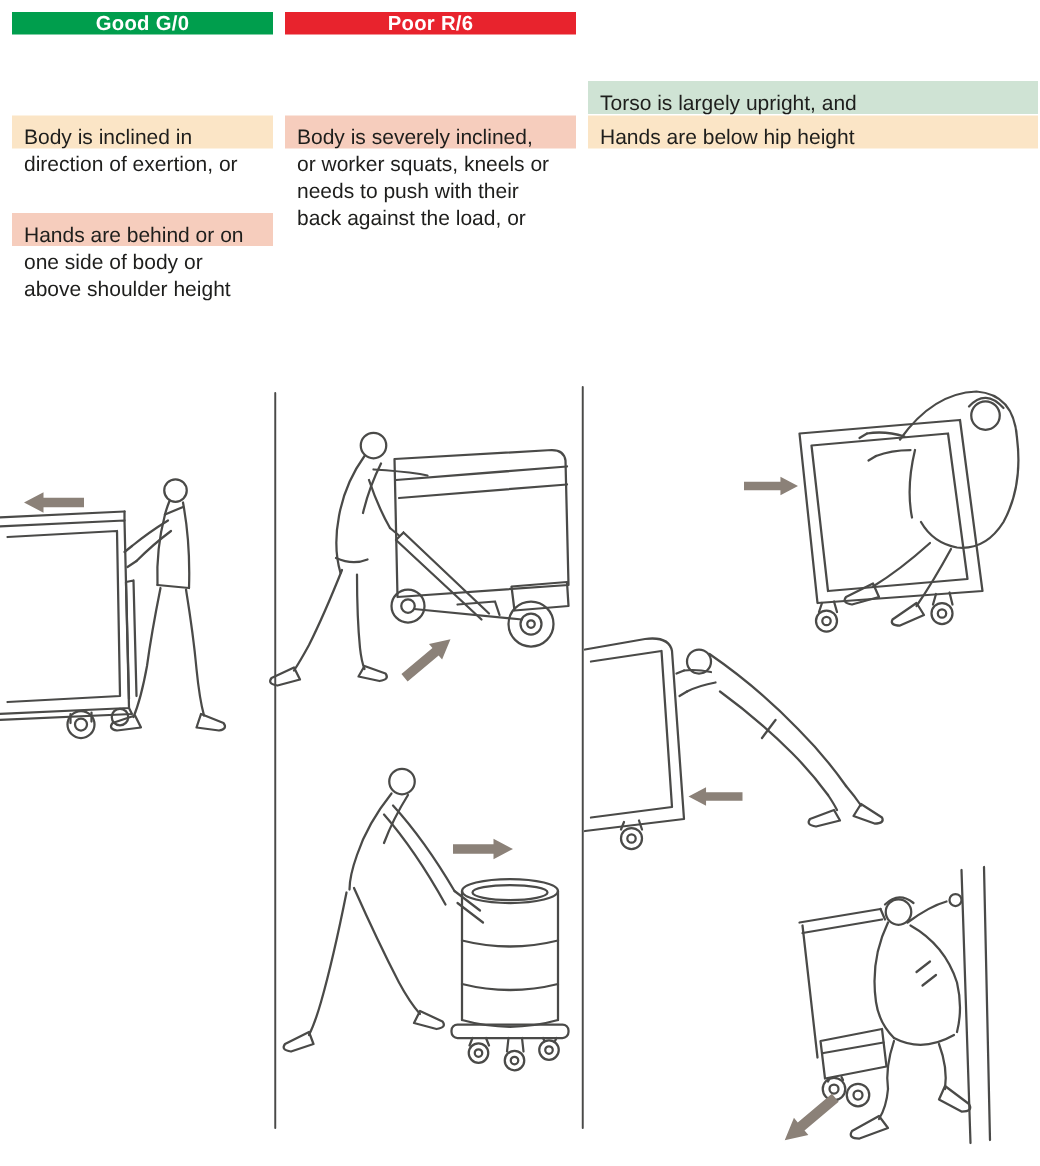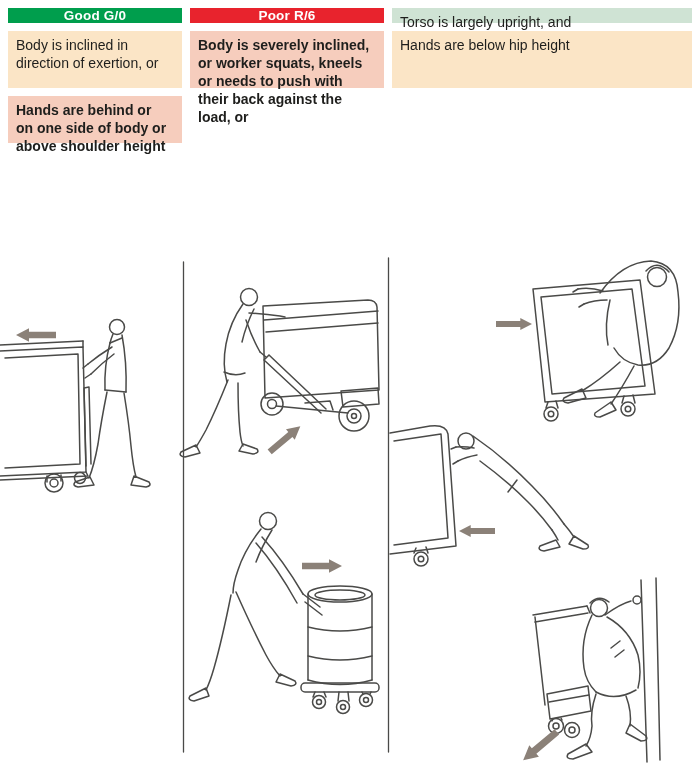--- a/index.html
+++ b/index.html
@@ -18,25 +18,26 @@
   .hdr {
     color:var(--header-text); font-weight:bold; font-size:13.5px;
     display:flex; align-items:center; justify-content:center;
     letter-spacing:.2px;
   }
   .hdr.c-good { background:var(--good-header); }
   .hdr.c-reasonable { background:var(--reasonable-header); }
   .hdr.c-poor { background:var(--poor-header); }
   .cell {
     font-size:14px; line-height:18px; color:var(--body-text);
-    padding:5px 14px 4px 8px;
+    padding:5px 14px 17px 8px;
+    margin-top:46px;
   }
   .cell.c-good { background:var(--good-cell); }
   .cell.c-reasonable { background:var(--reasonable-cell); }
-  .cell.c-poor { background:var(--poor-cell);font-weight:bold; }
+  .cell.c-poor { background:var(--poor-cell); }
   svg.art {
     position:absolute; left:0; top:0; width:693px; height:777px;
     pointer-events:none;
   }
   svg.art path, svg.art circle, svg.art ellipse, svg.art rect, svg.art line {
     fill:none; stroke:var(--line-art); stroke-width:1.5;
     stroke-linecap:round; stroke-linejoin:round;
   }
   svg.art .divider { stroke-width:1.3; }
   svg.art path.arrow { fill:var(--arrow); stroke:none; }

